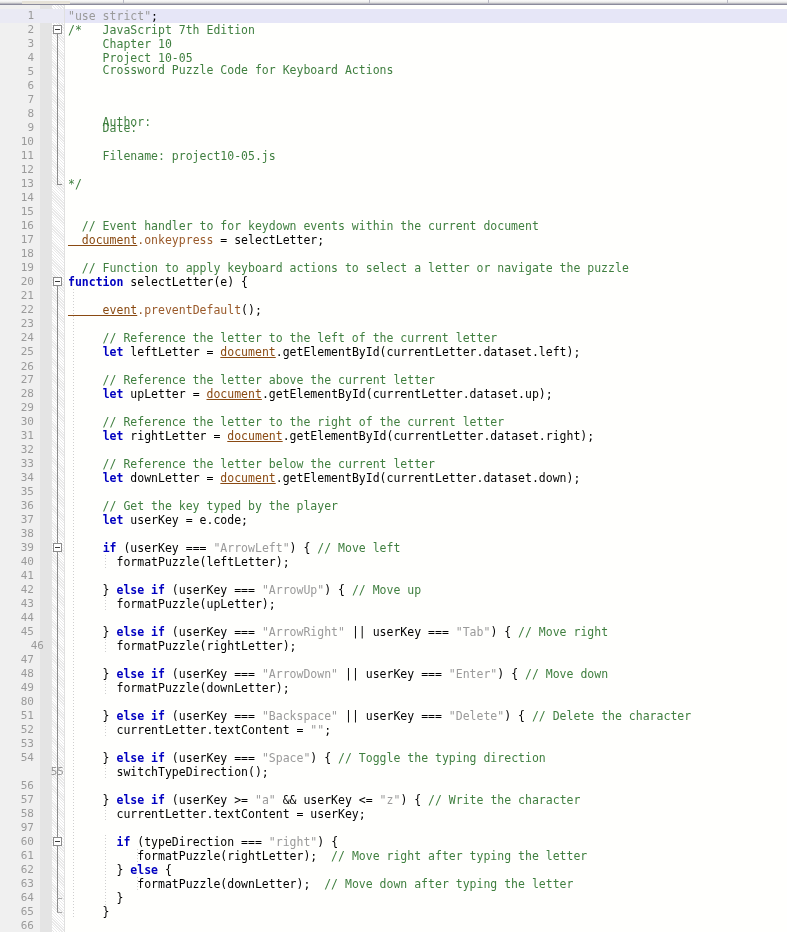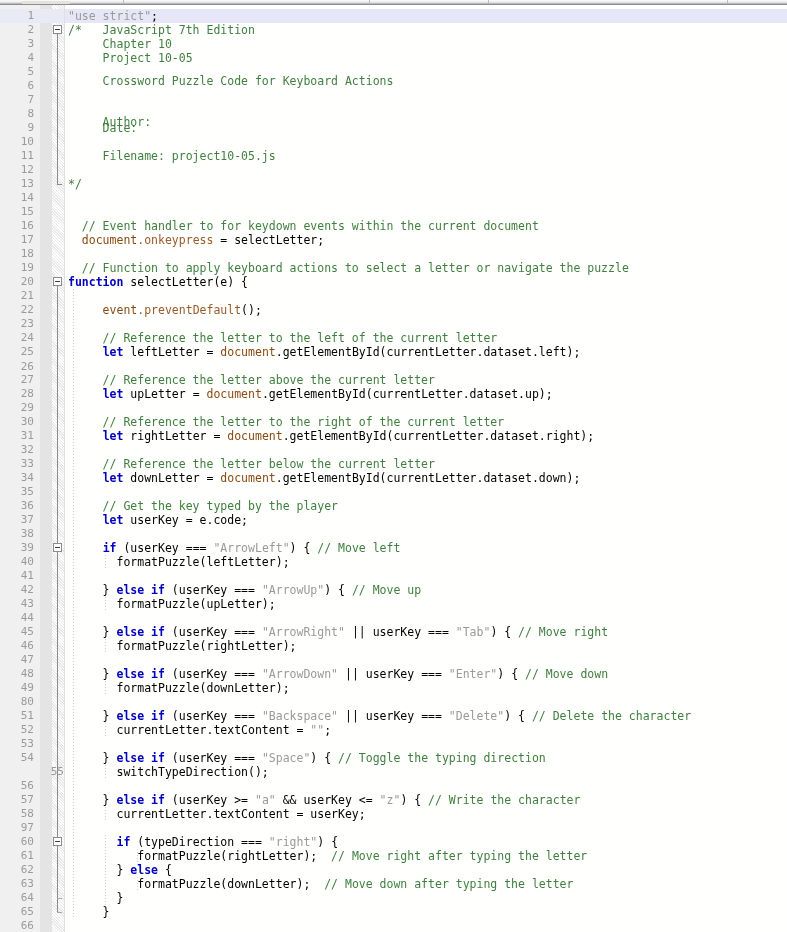--- a/index.html
+++ b/index.html
@@ -122,21 +122,21 @@
     font-family: "DejaVu Sans Mono", monospace;
     white-space: pre;
     color: #000000;
     z-index: 3;
   }
 
   
   .k   { color: #0000c0; font-weight: bold; }   
   .cm  { color: #3f7f3f; }                      
   .st  { color: #9a9a9a; }                      
-  .ob  { color: #8a4a12; }                      
+  .ob  { color: #8a4a12; text-decoration: underline; }                      
   .pr  { color: #9a5a2a; }                      
   .pl  { color: #000000; }                      
 
   
   .fold-box {
     position: absolute;
     left: 53px;
     width: 9px;
     height: 9px;
     box-sizing: border-box;
@@ -207,21 +207,21 @@
       <div class="cline" style="top: 4px;"><span class="st">"use strict"</span><span class="pl">;</span></div>
       <div class="lnum" style="top: 18px;">2</div>
       <div class="cline" style="top: 18px;"><span class="cm">/*   JavaScript 7th Edition</span></div>
       <div class="lnum" style="top: 32px;">3</div>
       <div class="cline" style="top: 32px;"><span class="cm">     Chapter 10</span></div>
       <div class="lnum" style="top: 46px;">4</div>
       <div class="cline" style="top: 46px;"><span class="cm">     Project 10-05</span></div>
       <div class="lnum" style="top: 60px;">5</div>
       <div class="cline" style="top: 60px;"></div>
       <div class="lnum" style="top: 74px;">6</div>
-      <div class="cline" style="top: 69px;"><span class="cm">     Crossword Puzzle Code for Keyboard Actions</span></div>
+      <div class="cline" style="top: 58px;"><span class="cm">     Crossword Puzzle Code for Keyboard Actions</span></div>
       <div class="lnum" style="top: 88px;">7</div>
       <div class="cline" style="top: 88px;"></div>
       <div class="lnum" style="top: 102px;">8</div>
       <div class="cline" style="top: 110px;"><span class="cm">     Author:</span></div>
       <div class="lnum" style="top: 116px;">9</div>
       <div class="cline" style="top: 116px;"><span class="cm">     Date:</span></div>
       <div class="lnum" style="top: 130px;">10</div>
       <div class="cline" style="top: 130px;"></div>
       <div class="lnum" style="top: 144px;">11</div>
       <div class="cline" style="top: 144px;"><span class="cm">     Filename: project10-05.js</span></div>
@@ -286,21 +286,21 @@
       <div class="lnum" style="top: 564px;">41</div>
       <div class="cline" style="top: 564px;"></div>
       <div class="lnum" style="top: 578px;">42</div>
       <div class="cline" style="top: 578px;"><span class="pl">     } </span><span class="k">else if</span><span class="pl"> (userKey === </span><span class="st">"ArrowUp"</span><span class="pl">) { </span><span class="cm">// Move up</span></div>
       <div class="lnum" style="top: 592px;">43</div>
       <div class="cline" style="top: 592px;"><span class="pl">       formatPuzzle(upLetter);</span></div>
       <div class="lnum" style="top: 606px;">44</div>
       <div class="cline" style="top: 606px;"></div>
       <div class="lnum" style="top: 620px;">45</div>
       <div class="cline" style="top: 620px;"><span class="pl">     } </span><span class="k">else if</span><span class="pl"> (userKey === </span><span class="st">"ArrowRight"</span><span class="pl"> || userKey === </span><span class="st">"Tab"</span><span class="pl">) { </span><span class="cm">// Move right</span></div>
-      <div class="lnum" style="top: 634px;">46</div>
+      <div class="lnum" style="top: 634px; padding-left: 10px;">46</div>
       <div class="cline" style="top: 634px;"><span class="pl">       formatPuzzle(rightLetter);</span></div>
       <div class="lnum" style="top: 648px;">47</div>
       <div class="cline" style="top: 648px;"></div>
       <div class="lnum" style="top: 662px;">48</div>
       <div class="cline" style="top: 662px;"><span class="pl">     } </span><span class="k">else if</span><span class="pl"> (userKey === </span><span class="st">"ArrowDown"</span><span class="pl"> || userKey === </span><span class="st">"Enter"</span><span class="pl">) { </span><span class="cm">// Move down</span></div>
       <div class="lnum" style="top: 676px;">49</div>
       <div class="cline" style="top: 676px;"><span class="pl">       formatPuzzle(downLetter);</span></div>
       <div class="lnum" style="top: 690px;">80</div>
       <div class="cline" style="top: 690px;"></div>
       <div class="lnum" style="top: 704px;">51</div>

